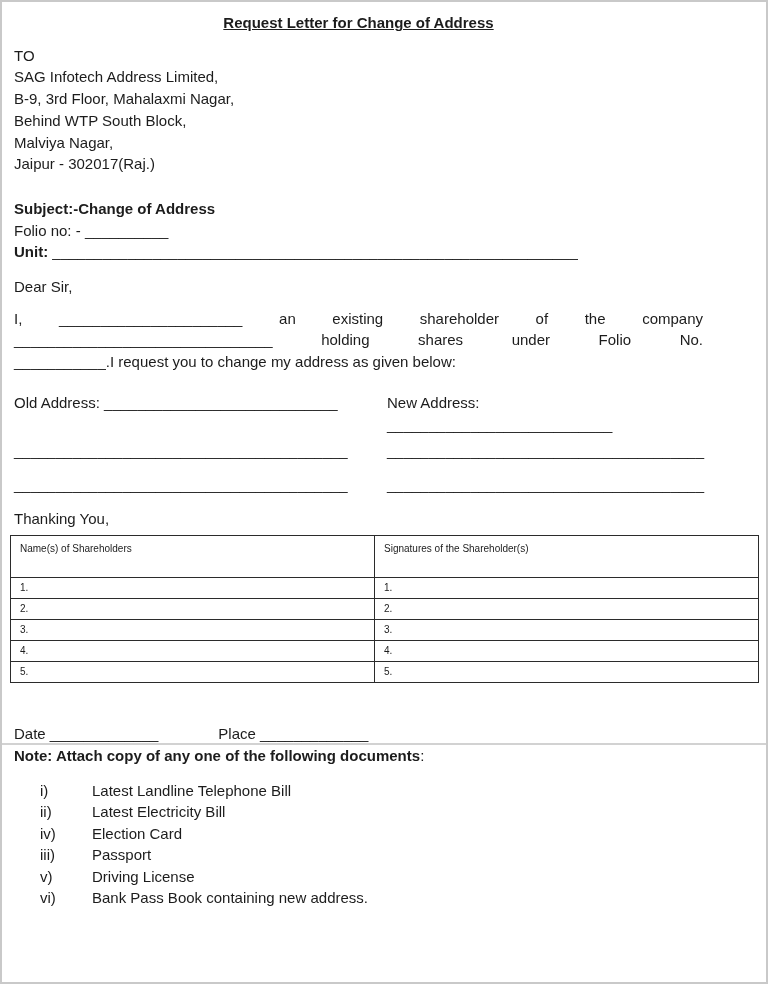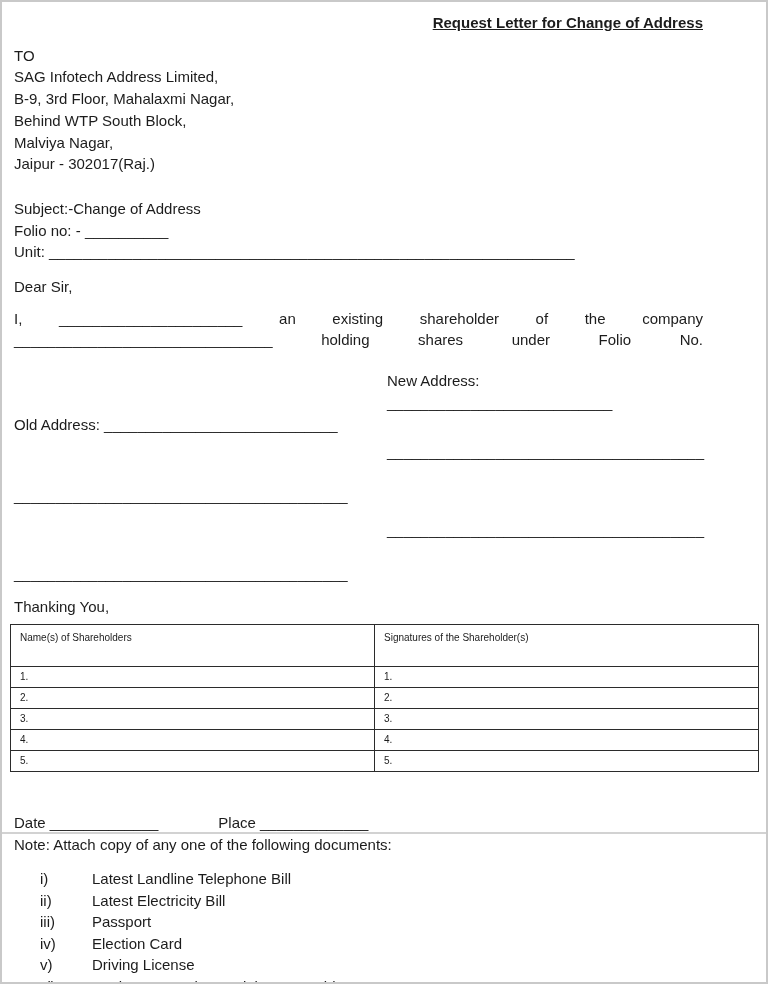--- a/index.html
+++ b/index.html
@@ -10,33 +10,33 @@
     border:2px solid #c9c9c9;
     background:#ffffff;
     font-family:"Liberation Sans", sans-serif;
     font-size:15px;
     line-height:21.7px;
     color:#1c1c1c;
     padding:10px 63px 0 12px;
     overflow:hidden;
   }
   .title {
-    text-align:right;
+    text-align:center;
     font-weight:bold;
     text-decoration:underline;
     margin-bottom:11px;
   }
   .subject-block { margin-top:23px; }
-  .bold { font-weight:normal; }
+  .bold { font-weight:bold; }
   .salutation { margin-top:13px; }
   .body-para { margin-top:10px; }
   .jline { text-align:justify; text-align-last:justify; white-space:nowrap; }
   .addresses { margin-top:19px; }
   .addr-row { display:flex; }
-  .addr-col-left { width:373px; flex:0 0 373px;margin-top:44px; }
+  .addr-col-left { width:373px; flex:0 0 373px; }
   .addr-col-right { flex:1; }
   .addr-row.r2 { margin-top:5px; }
   .addr-row.r3 { margin-top:12px; }
   .attach-para { margin-top:43px; }
   .closing { margin-top:12px; }
   table.sh-table {
     border-collapse:collapse;
     table-layout:fixed;
     width:749px;
     margin-left:-4px;
@@ -84,20 +84,21 @@
     <div class="bold">Subject:-Change of Address</div>
     <div><span>Folio no: -</span> <span>__________</span></div>
     <div><span class="bold">Unit:</span> <span>_______________________________________________________________</span></div>
   </div>
 
   <div class="salutation">Dear Sir,</div>
 
   <div class="body-para">
     <div class="jline">I, ______________________ an existing shareholder of the company</div>
     <div class="jline">_______________________________ holding shares under Folio No.</div>
+    <div>___________.I request you to change my address as given below:</div>
   </div>
 
   <div class="addresses">
     <div class="addr-row r1">
       <div class="addr-col-left"><span>Old Address:</span> <span>____________________________</span></div>
       <div class="addr-col-right"><span>New Address:</span> <span>___________________________</span></div>
     </div>
     <div class="addr-row r2">
       <div class="addr-col-left">________________________________________</div>
       <div class="addr-col-right">______________________________________</div>
@@ -157,26 +158,26 @@
   <div class="note-list">
     <div class="note-item">
       <span class="roman">i)</span>
       <span>Latest Landline Telephone Bill</span>
     </div>
     <div class="note-item">
       <span class="roman">ii)</span>
       <span>Latest Electricity Bill</span>
     </div>
     <div class="note-item">
+      <span class="roman">iv)</span>
+      <span>Election Card</span>
+    </div>
+    <div class="note-item">
       <span class="roman">iii)</span>
       <span>Passport</span>
-    </div>
-    <div class="note-item">
-      <span class="roman">iv)</span>
-      <span>Election Card</span>
     </div>
     <div class="note-item">
       <span class="roman">v)</span>
       <span>Driving License</span>
     </div>
     <div class="note-item">
       <span class="roman">vi)</span>
       <span>Bank Pass Book containing new address.</span>
     </div>
   </div>

